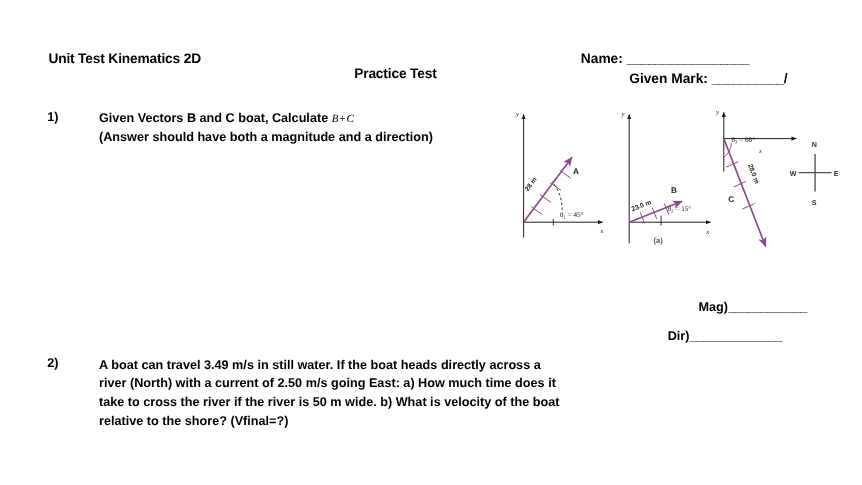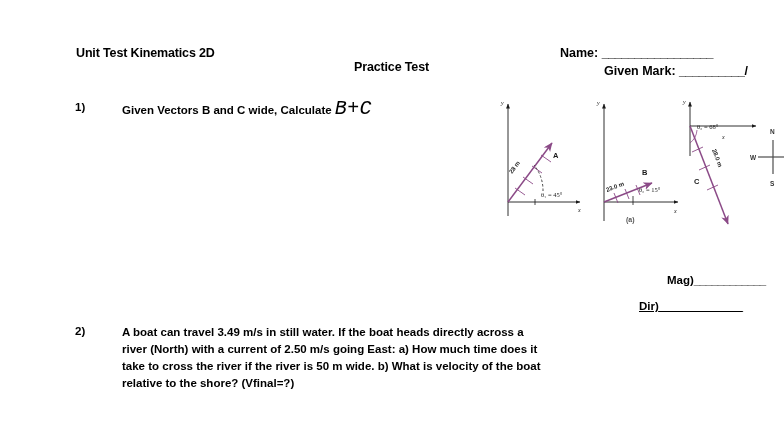--- a/index.html
+++ b/index.html
@@ -12,21 +12,20 @@
     height: 441px;
     position: relative;
     overflow: hidden;
     font-family: "Liberation Sans", sans-serif;
     color: #000000;
   }
 
   .page {
     position: absolute;
     inset: 0;
-    margin-left: 32px;
   }
 
   
   .hdr-title {
     position: absolute;
     left: 44px;
     top: 46px;
     font-size: 12.5px;
     font-weight: bold;
     letter-spacing: -0.15px;
@@ -73,36 +72,36 @@
     font-size: 11.5px;
     font-weight: bold;
     line-height: 17px;
   }
   #q1-num { left: 43px; top: 101px; }
   #q1-body { left: 90px; top: 100px; width: 360px; }
   #q2-num { left: 43px; top: 325px; }
   #q2-body { left: 90px; top: 324px; width: 420px; }
 
   .mathitalic {
-    font-family: Liberation Mono, monospace;
+    font-family: Liberation Serif, serif;
     font-style: italic;
     font-weight: normal;
-    font-size: 20px;
+    font-size: 10px;
     letter-spacing: 0.3px;
   }
 
   
   .ans-line {
     position: absolute;
     font-size: 11.5px;
     font-weight: bold;
     white-space: nowrap;
   }
   #ans-mag { left: 607px; top: 274px; padding-left: 28px; }
-  #ans-dir { left: 607px; top: 300px; text-decoration: underline; }
+  #ans-dir { left: 607px; top: 300px; }
 
   
   .figure {
     position: absolute;
     left: 462px;
     top: 96px;
     width: 312px;
     height: 140px;
   }
   .figure svg { display: block; }
@@ -131,22 +130,23 @@
 
   <div class="hdr-mark-wrap">
     <span>Given Mark:</span>
     <span class="blank-line">__________/</span>
   </div>
 
   <div class="q-num" id="q1-num">1)</div>
 
   <div class="q-body" id="q1-body">
     <div>
-      <span>Given Vectors B and C wide, Calculate </span><span class="mathitalic">B+C</span>
+      <span>Given Vectors B and C boat, Calculate </span><span class="mathitalic">B+C</span>
     </div>
+    <div>(Answer should have both a magnitude and a direction)</div>
   </div>
 
   <div class="figure">
     <svg width="312" height="140" viewBox="0 0 312 140" xmlns="http://www.w3.org/2000/svg">
       <defs>
         <marker id="arrowV" markerWidth="7" markerHeight="7" refX="5.6" refY="2.6" orient="auto" markerUnits="strokeWidth">
           <path d="M0,0 L6,2.6 L0,5.2 L1.6,2.6 z" fill="#8B4A87"></path>
         </marker>
         <marker id="arrowAx" markerWidth="6" markerHeight="6" refX="5" refY="2.2" orient="auto" markerUnits="strokeWidth">
           <path d="M0,0 L5.2,2.2 L0,4.4 z" fill="#1a1a1a"></path>

